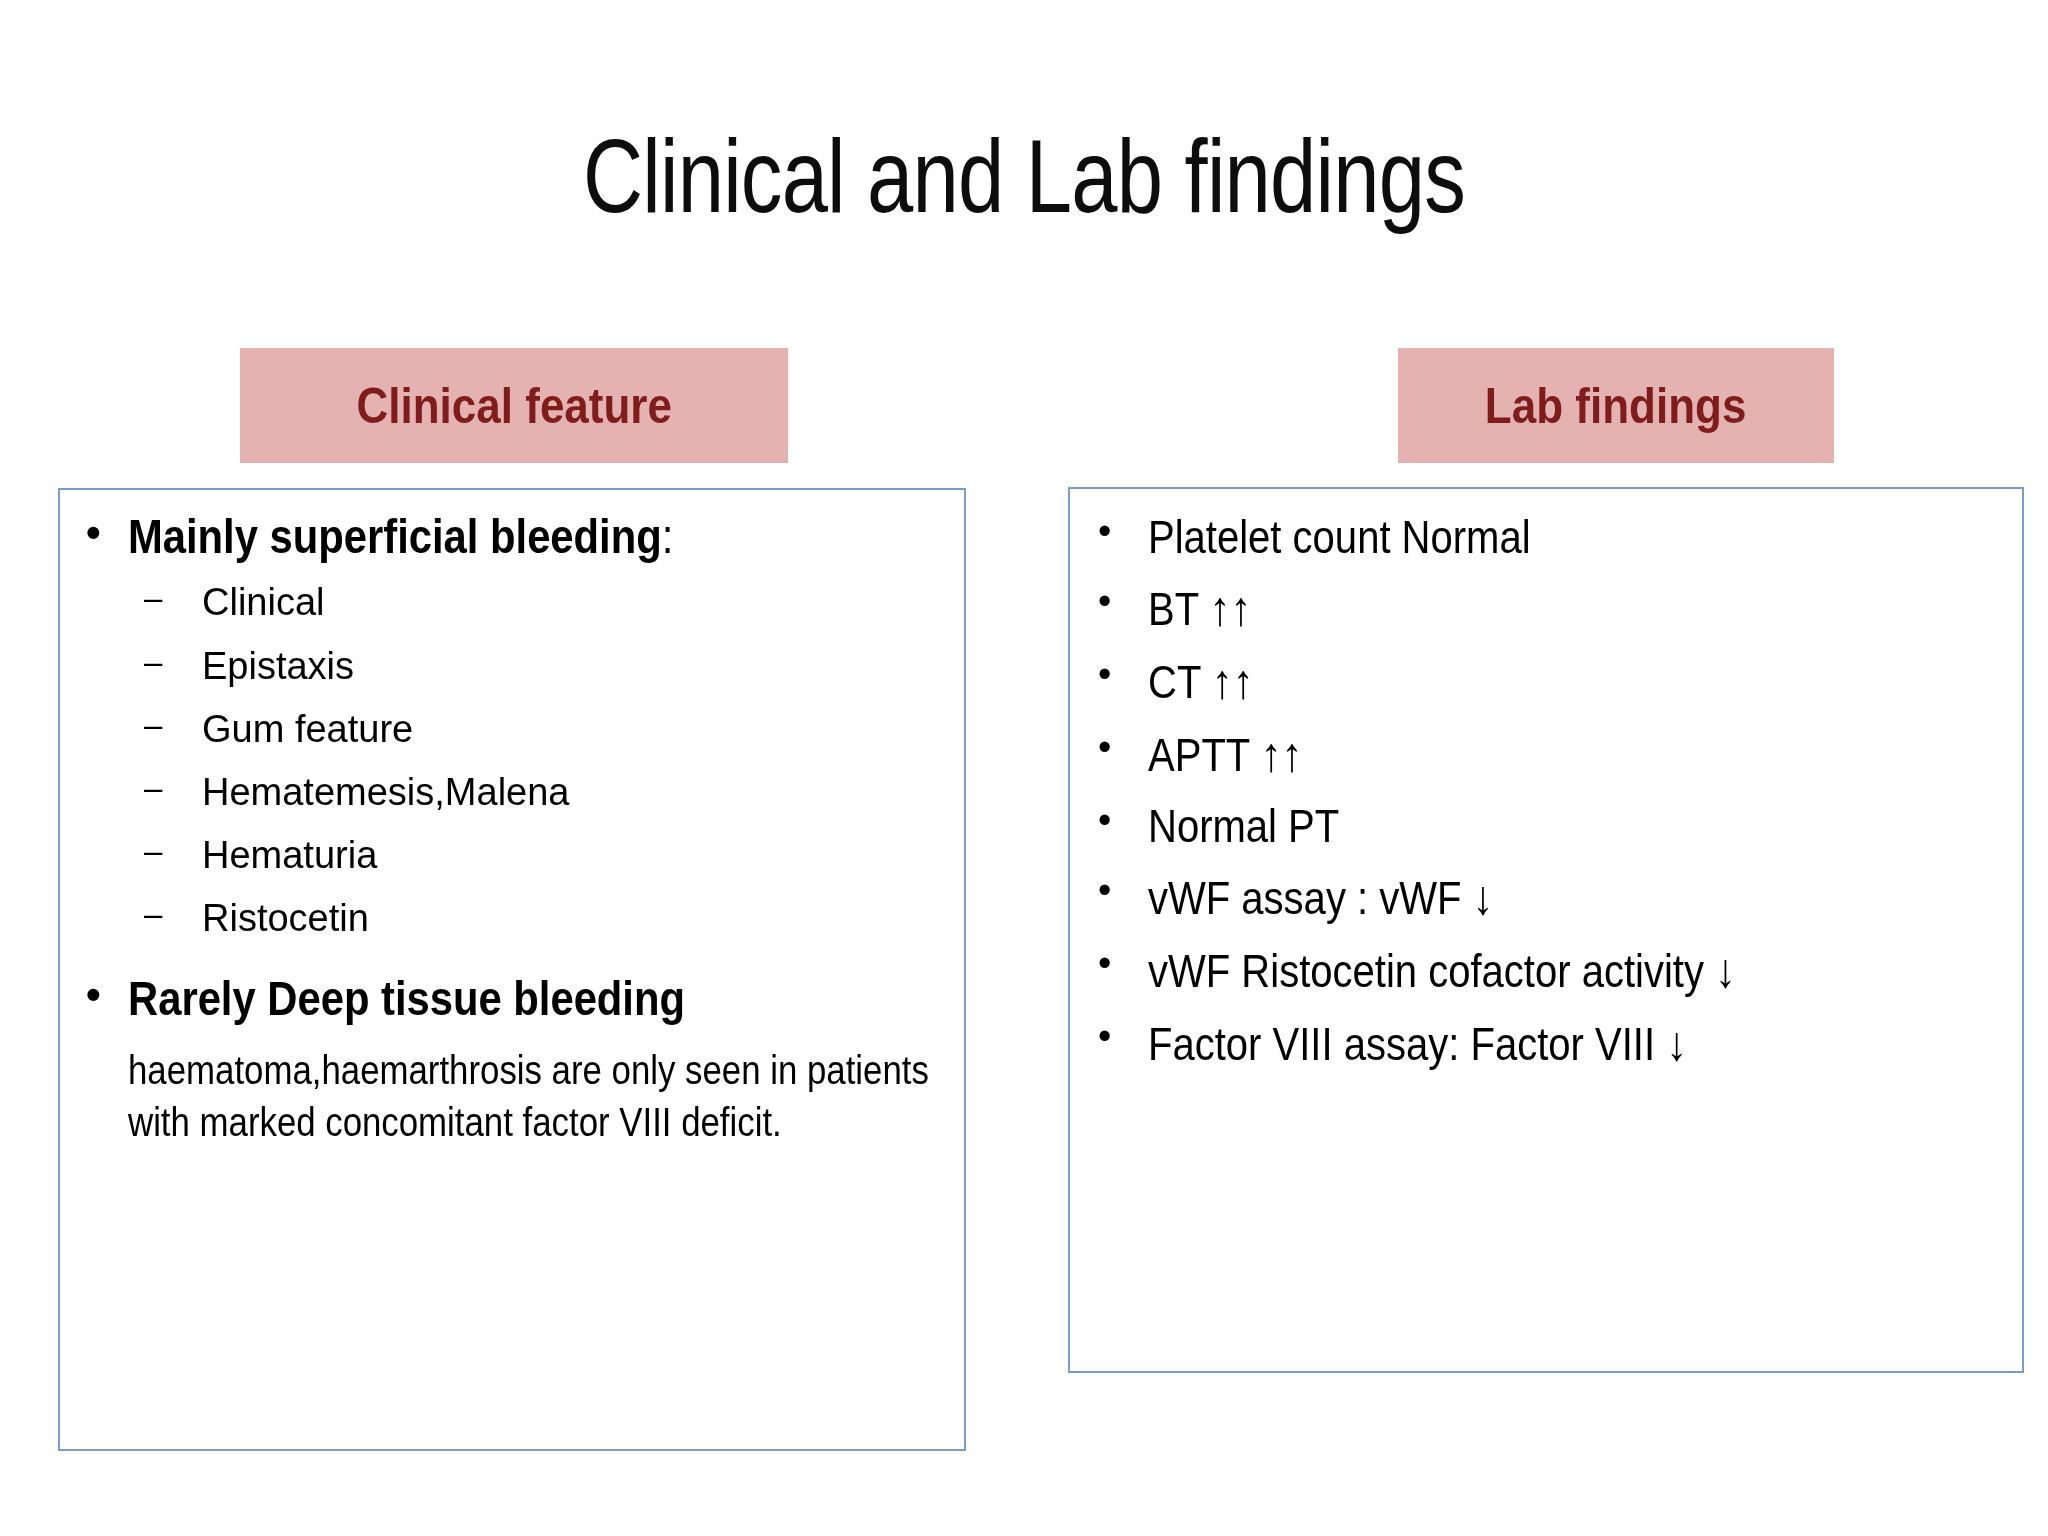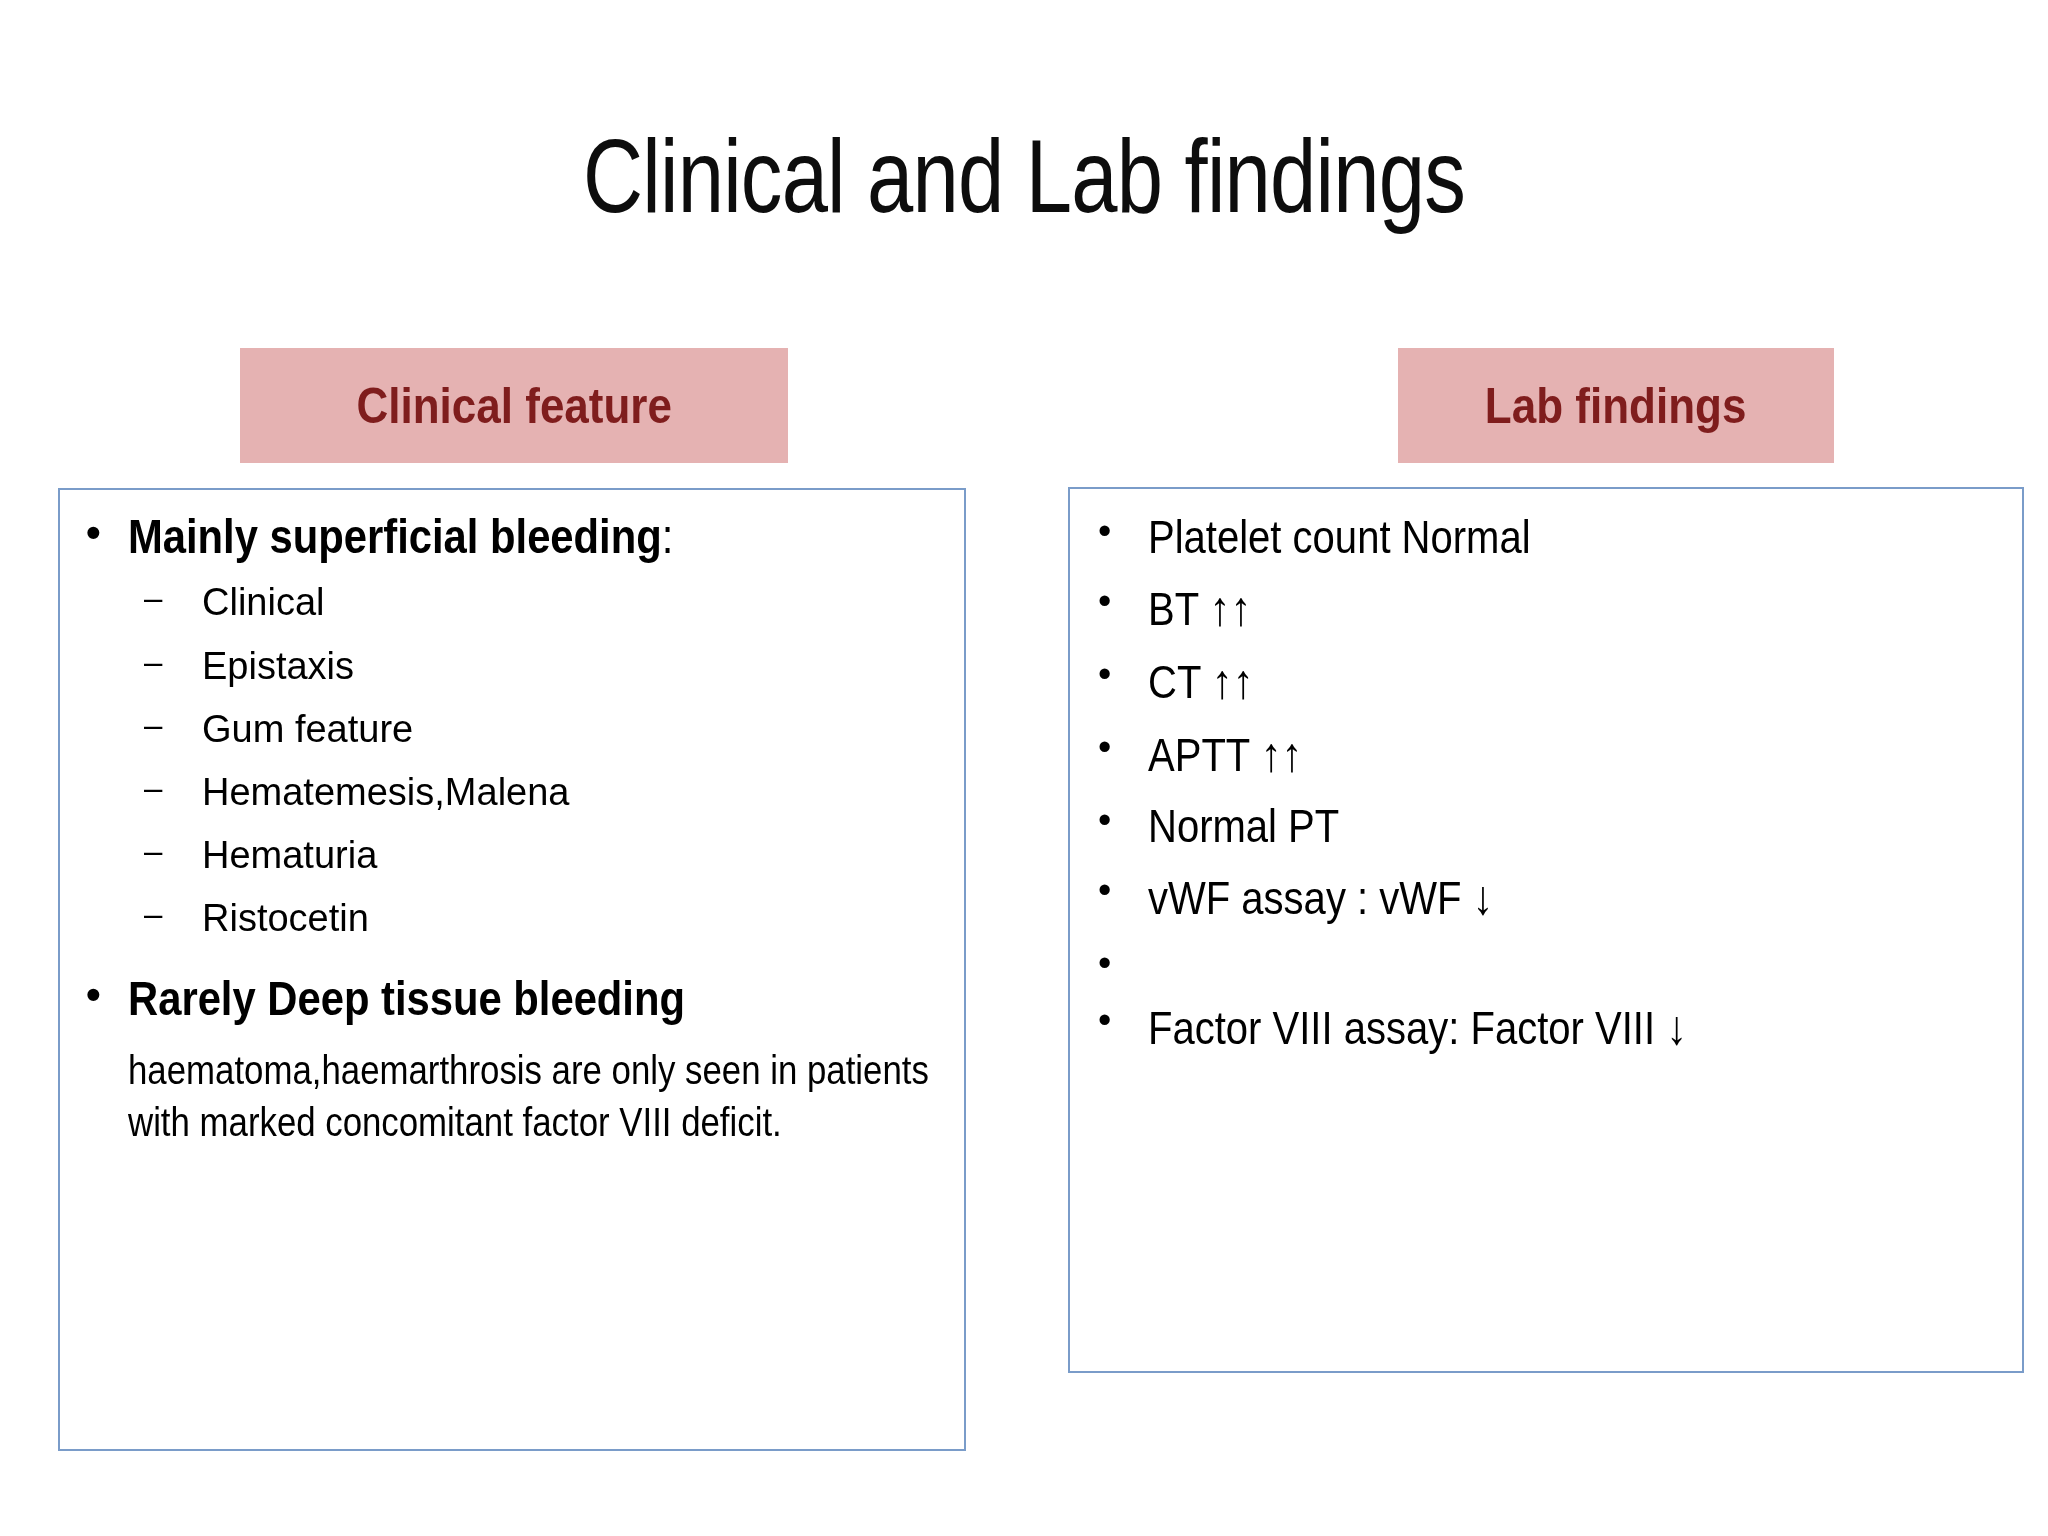--- a/index.html
+++ b/index.html
@@ -281,20 +281,24 @@
     <li class="bullet-row lab-item">
       <span class="bullet-dot">•</span>
       <span class="bullet-text">
         <span class="squeeze"><span>vWF assay : vWF</span>
         <span class="arrow">↓</span></span>
       </span>
     </li>
 
     <li class="bullet-row lab-item">
       <span class="bullet-dot">•</span>
+      <span class="bullet-text" style="max-width:760px;">
+        <span class="squeeze" style="white-space:normal;"><span>vWF Ristocetin cofactor activity</span>
+        <span class="arrow">↓</span></span>
+      </span>
     </li>
 
     <li class="bullet-row lab-item">
       <span class="bullet-dot">•</span>
       <span class="bullet-text">
         <span class="squeeze"><span>Factor VIII assay: Factor VIII</span>
         <span class="arrow">↓</span></span>
       </span>
     </li>
 

